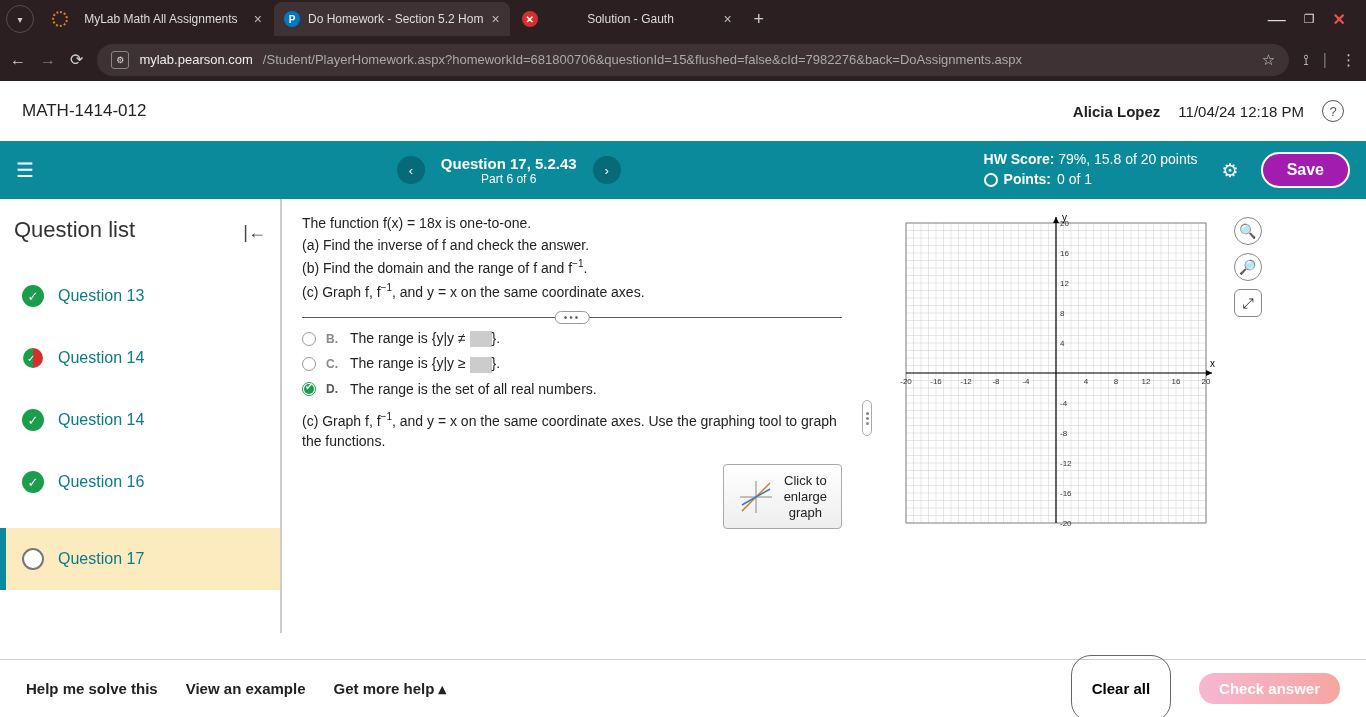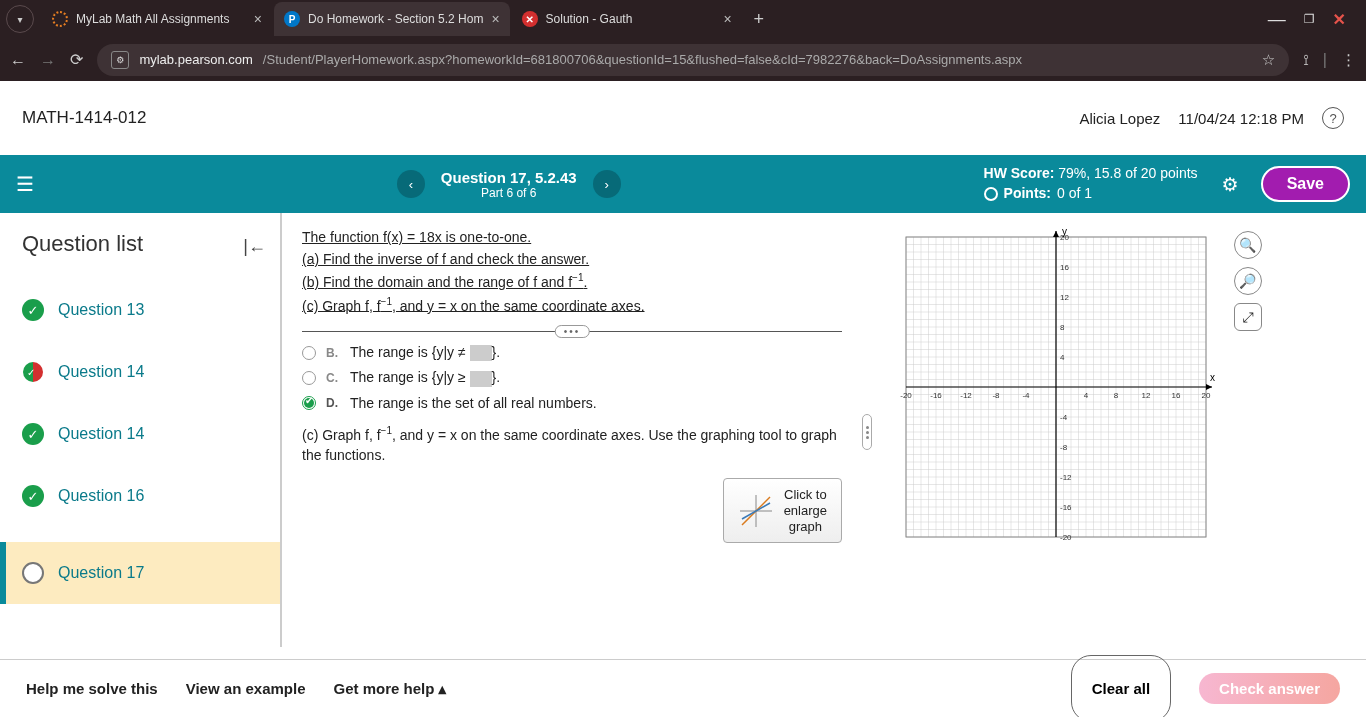--- a/index.html
+++ b/index.html
@@ -8,45 +8,45 @@
 
 .browser-chrome { background:#2b1f22; }
 .tab-row { display:flex; align-items:center; height:38px; padding:0 6px; gap:2px; }
 .tab-dropdown { width:28px; height:28px; border:1px solid #5a4a4d; border-radius:14px; display:flex; align-items:center; justify-content:center; color:#ccc; font-size:10px; margin-right:6px; }
 .tab { display:flex; align-items:center; height:34px; padding:0 10px; border-radius:8px 8px 0 0; color:#ddd; font-size:12px; gap:8px; max-width:250px; min-width:230px; }
 .tab.active { background:#3e3235; }
 .tab .favicon { width:16px; height:16px; border-radius:50%; display:flex; align-items:center; justify-content:center; font-size:10px; font-weight:bold; }
 .fav-orange { border:2px dotted #e67e22; }
 .fav-blue { background:#0077c8; color:#fff; }
 .fav-red { background:#d32f2f; color:#fff; border-radius:3px; }
-.tab-title { flex:1; white-space:nowrap; overflow:hidden; text-overflow:ellipsis; }
+.tab-title { flex:1; white-space:nowrap; overflow:hidden; text-overflow:ellipsis;text-align:center; }
 .tab-close { color:#bbb; font-size:14px; }
 .tab-add { color:#ccc; font-size:18px; padding:0 10px; }
 .window-ctrls { margin-left:auto; display:flex; gap:18px; padding-right:14px; color:#ddd; font-size:14px; align-items:center; }
 .window-ctrls .min{font-size:18px;}
 .window-ctrls .restore{font-size:12px;}
 .window-ctrls .close{color:#e5534b;font-size:16px;font-weight:bold;}
 
 .nav-row { display:flex; align-items:center; height:43px; padding:0 10px; gap:14px; }
 .nav-row .nav-btn { color:#ccc; font-size:16px; }
 .nav-row .nav-btn.dim { color:#777; }
 .url-bar { flex:1; background:#3e3235; border-radius:20px; height:32px; display:flex; align-items:center; padding:0 14px; gap:10px; color:#ddd; font-size:13px; }
 .url-bar .site-icon{width:18px;height:18px;border:1px solid #888;border-radius:3px;display:flex;align-items:center;justify-content:center;font-size:9px;}
 .url-bar .url-host{color:#eee;}
 .url-bar .url-path{color:#aaa;}
 .url-bar .url-star{margin-left:auto;color:#ccc;font-size:15px;}
 .nav-row .ext-icon{color:#ccc;font-size:15px;}
 
 
 .app { background:#fff; position:absolute; top:81px; left:0; right:0; bottom:0; }
 
-.app-header { height:74px; display:flex; align-items:center; padding:0 22px; gap:18px; }
+.app-header { height:60px; display:flex; align-items:center; padding:0 22px; gap:18px; }
 .course-code { font-size:17px; color:#222; }
 .hdr-spacer { flex:1; }
-.user-name { font-size:15px; color:#222; }
+.user-name { font-size:15px; color:#222;font-weight:bold; }
 .datetime { font-size:15px; color:#222; }
 .help-circle { width:22px; height:22px; border:1.5px solid #555; border-radius:50%; display:flex; align-items:center; justify-content:center; font-size:13px; color:#555; }
 
 .hw-bar { background:#0a8a9b; height:58px; display:flex; align-items:center; color:#fff; padding:0 16px; gap:14px; }
 .hamburger { font-size:20px; }
 .hw-label { font-size:18px; }
 .hw-label b { font-weight:bold; }
 .hw-center { flex:1; display:flex; align-items:center; justify-content:center; gap:16px; }
 .nav-circle { width:28px; height:28px; background:#076a78; border-radius:50%; display:flex; align-items:center; justify-content:center; font-size:13px;}
 .q-info { text-align:center; }
@@ -54,34 +54,34 @@
 .q-info .line2 { font-size:12px; }
 .score-block { font-size:14px; line-height:1.4; margin-right:10px;}
 .score-block .row2{display:flex;align-items:center;gap:6px;}
 .score-block .row2 .o-circle{width:14px;height:14px;border:2px solid #fff;border-radius:50%;display:inline-block;}
 .gear-icon { font-size:19px; margin-right:8px;}
 .save-btn { border:2px solid #fff; border-radius:22px; padding:7px 24px; font-size:16px; font-weight:bold; background:#a21caf; }
 
 .main { display:flex; height:434px; }
 
 .sidebar { width:282px; border-right:2px solid #ccc; position:relative; }
-.ql-header { display:flex; align-items:flex-end; padding:18px 14px 22px 22px; }
+.ql-header { display:flex; align-items:flex-end; padding:18px 14px 22px 14px; }
 .ql-title { font-size:22px; color:#333; flex:1; }
 .collapse-icon { font-size:18px; color:#444; }
 .q-item { display:flex; align-items:center; gap:14px; padding:20px 16px; font-size:16px; color:#0a7a8a; border-left:6px solid transparent; }
 .q-item.current { background:#fdebc0; border-left:6px solid #0a8a9b;margin-top:15px; }
 .status { width:22px; height:22px; border-radius:50%; display:flex; align-items:center; justify-content:center; font-size:13px;color:#fff;}
 .status.correct { background:#1a9e4b; }
 .status.partial { position:relative; }
 .status.partial svg{width:22px;height:22px;}
 .status.open { border:2px solid #777; background:#fff; }
 
 .content { flex:1; padding:14px 20px 10px 20px; color:#222; font-size:14px; position:relative; display:flex; gap:20px; }
 .problem { flex:1; max-width:540px; }
-.problem .stmt { line-height:1.55;text-decoration:underline; }
+.problem .stmt { line-height:1.55; }
 .sup{font-size:10px;vertical-align:super;}
 .divider-row { margin:14px 0 12px 0; border-top:1px solid #555; position:relative; }
 .divider-pill { position:absolute; left:50%; top:-7px; transform:translateX(-50%); background:#fff; border:1px solid #999; border-radius:8px; padding:0 8px; font-size:10px; letter-spacing:2px; color:#666; }
 .choice { display:flex; gap:10px; margin:8px 0; align-items:center; font-size:14px;}
 .radio { width:14px; height:14px; border:1.5px solid #999; border-radius:50%; flex-shrink:0;}
 .radio.sel { border-color:#1a9e4b; position:relative; }
 .radio.sel::after{content:"";position:absolute;inset:1px;border-radius:50%;background:#1a9e4b;}
 .radio.sel::before{content:"✔";position:absolute;left:2px;top:-2px;font-size:10px;color:#fff;z-index:1;}
 .choice .letter{font-weight:bold;color:#888;font-size:12px;width:14px;}
 .choice .fill-box{display:inline-block;width:22px;height:16px;background:#ccc;vertical-align:middle;}

